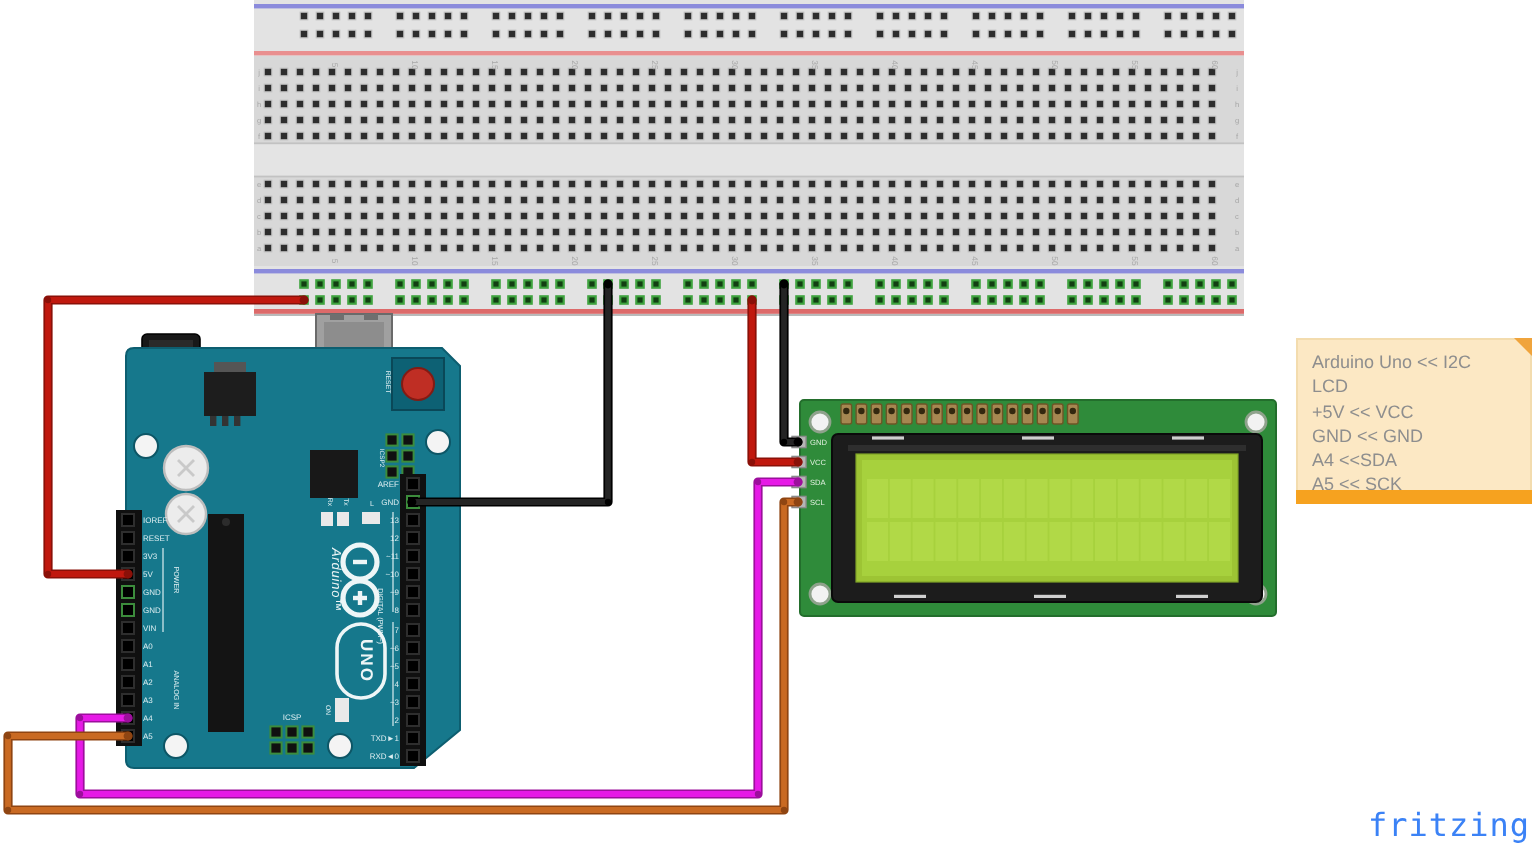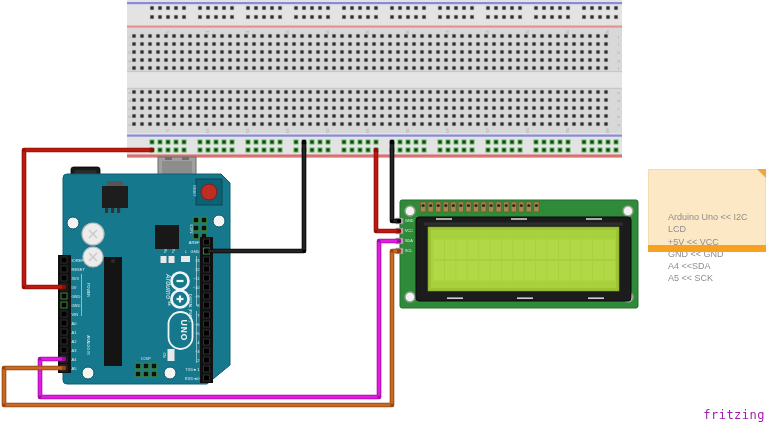--- a/index.html
+++ b/index.html
@@ -3,25 +3,25 @@
 <meta charset="utf-8">
 <style>
   html,body{margin:0;padding:0;background:#fff;}
   .stage{position:relative;width:768px;height:428px;background:#ffffff;overflow:hidden;
          font-family:"Liberation Sans",sans-serif;}
   #scene{position:absolute;left:0;top:0;}
   .note{position:absolute;left:648px;top:169px;width:118px;height:83px;
         background:#fce8c4;box-shadow:0 0 0 1px #f3dcae inset;}
   .note-fold{position:absolute;right:0;top:0;width:0;height:0;
         border-top:9px solid #f0a43c;border-left:9px solid transparent;}
-  .note-lines{position:absolute;left:20px;top:6px;right:4px;
-        font-size:9px;line-height:12.3px;color:#8e8e8e;white-space:nowrap;margin-top:36px;}
+  .note-lines{position:absolute;left:8px;top:6px;right:4px;
+        font-size:9px;line-height:12.3px;color:#8e8e8e;white-space:nowrap;}
   .note-bar{position:absolute;left:0;right:0;bottom:0;height:7px;background:#f6a21f;}
   .fritzing{position:absolute;right:3px;bottom:6px;
-        font-family:"DejaVu Sans Mono",monospace;font-size:12px;color:#a21caf;letter-spacing:0.5px;}
+        font-family:"DejaVu Sans Mono",monospace;font-size:16px;color:#3b82f6;letter-spacing:0.5px;}
 </style>
 </head>
 <body>
 
 <div class="stage">
   <svg id="scene" width="768" height="428" viewBox="0 0 768 428">
       <g>
         <rect x="127" y="0" width="495" height="158" fill="#d8d8d8"></rect>
         <rect x="127" y="0" width="495" height="28" fill="#e3e3e3"></rect>
         <rect x="127" y="133" width="495" height="25" fill="#e3e3e3"></rect>

